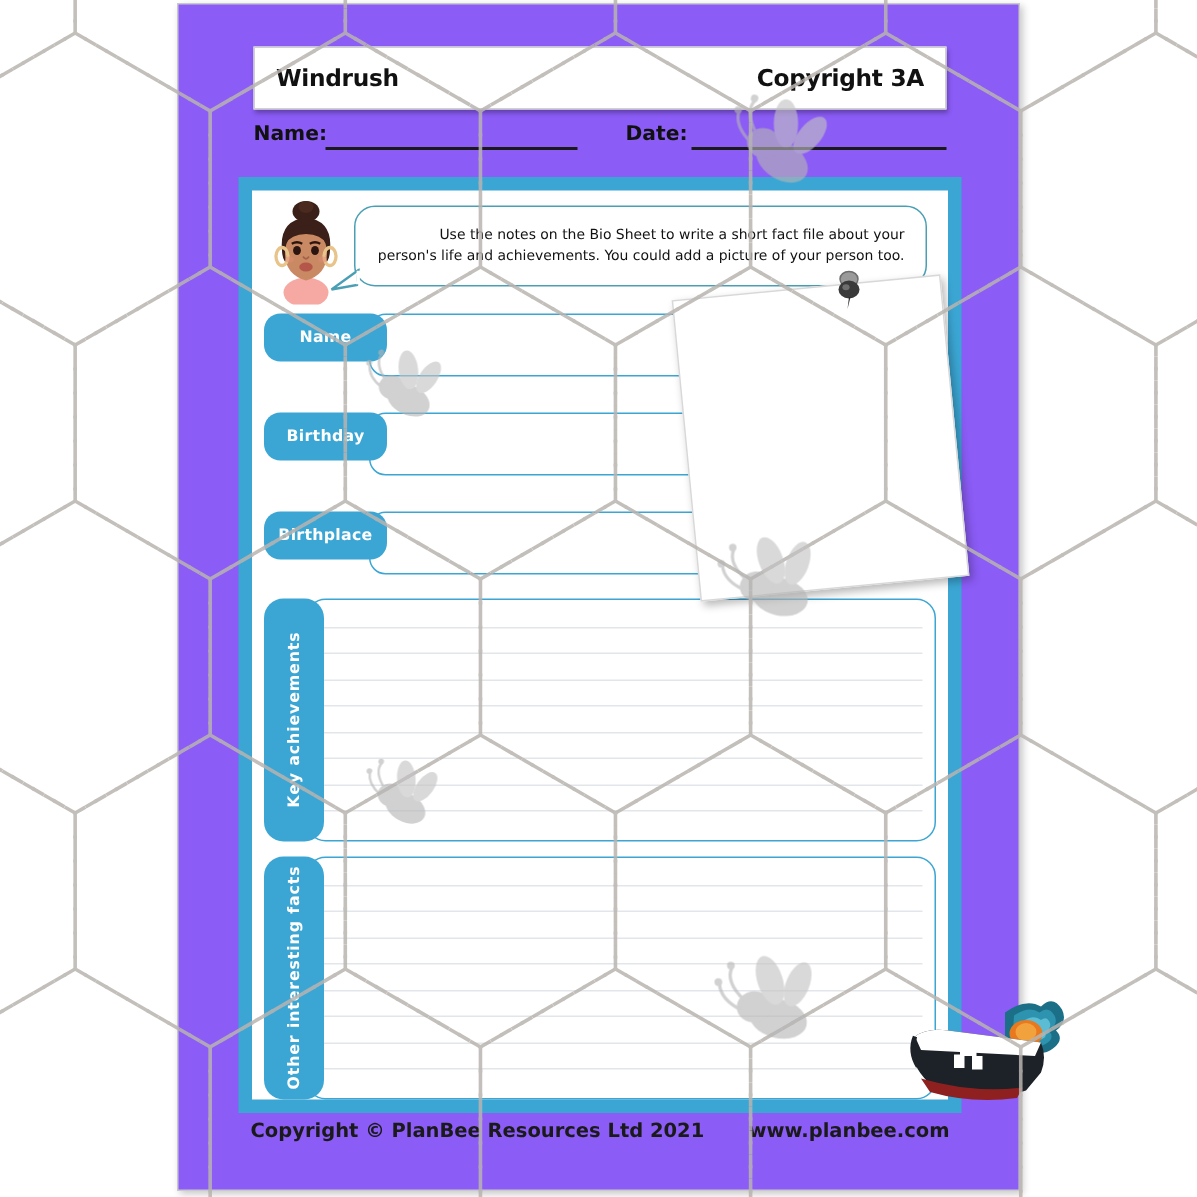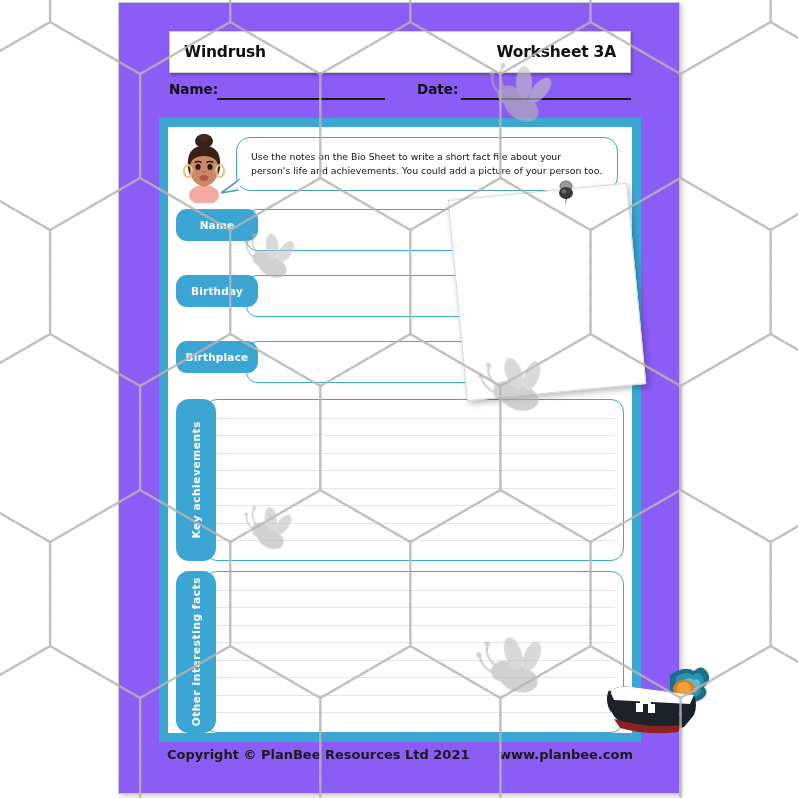--- a/index.html
+++ b/index.html
@@ -121,21 +121,21 @@
     display: flex;
     align-items: center;
     justify-content: center;
     padding: 4px 14px;
   }
   #bubble-text {
     font-family: "DejaVu Sans", sans-serif;
     font-size: 9.3px;
     line-height: 1.55;
     color: #111111;
-    text-align: left;
+    text-align: right;
   }
   #bubble-tail {
     position: absolute;
     left: 52px;
     top: 52px;
     width: 20px;
     height: 16px;
   }
 
   
@@ -299,21 +299,21 @@
     pointer-events: none;
   }
 </style>
 </head>
 <body>
 
 <div id="page-sheet">
 
   <div id="header-box">
     <div class="header-text">Windrush</div>
-    <div class="header-text">Worksheet 3A</div>
+    <div class="header-text">Copyright 3A</div>
   </div>
 
   <div id="namedate-row">
     <div class="nd-label" id="name-label">Name:</div>
     <div class="nd-rule" id="name-rule"></div>
     <div class="nd-label" id="date-label">Date:</div>
     <div class="nd-rule" id="date-rule"></div>
   </div>
 
   <div id="blue-frame">

